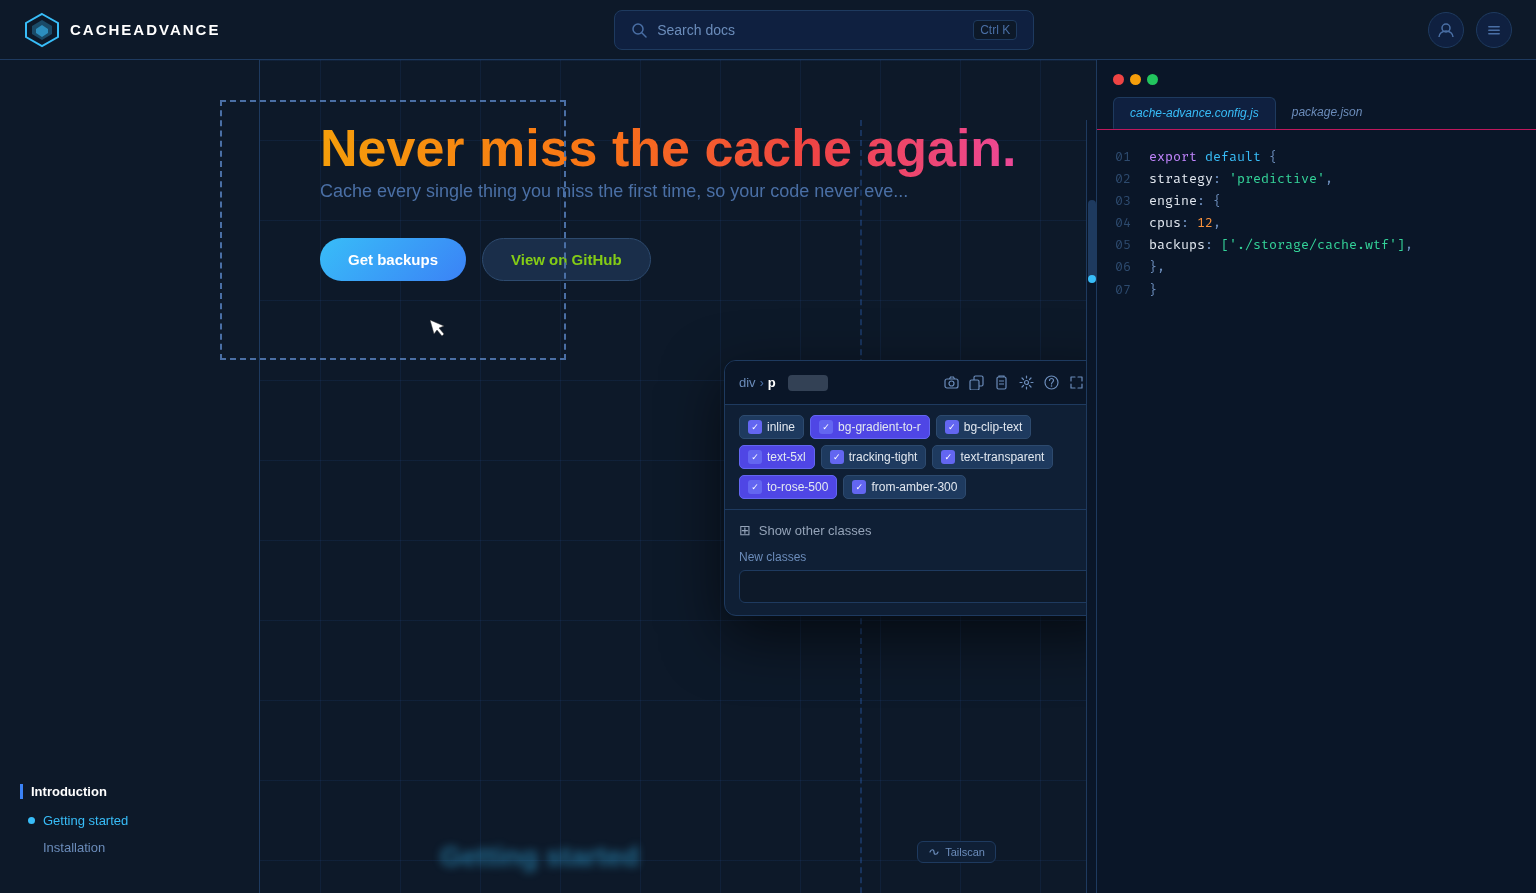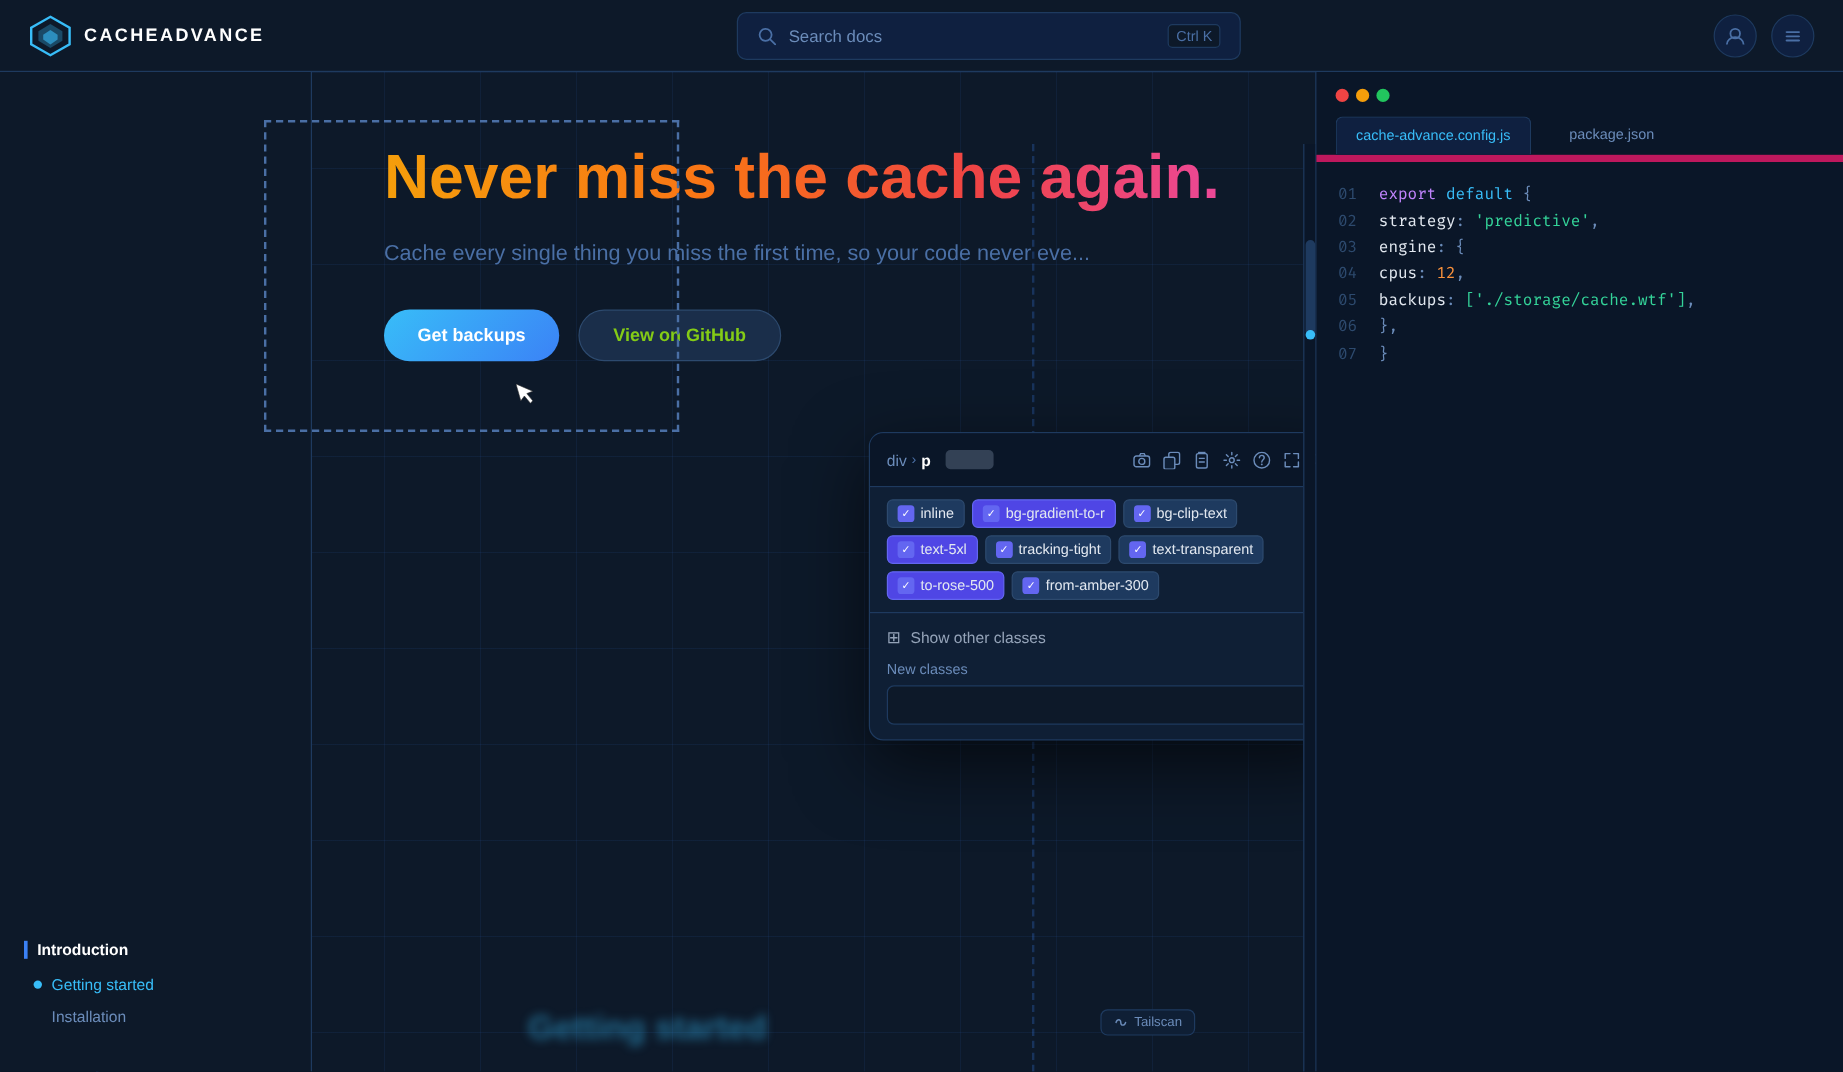--- a/index.html
+++ b/index.html
@@ -160,21 +160,20 @@
     .hero-area {
       flex: 1;
       padding: 60px 60px 40px 60px;
       position: relative;
       z-index: 2;
     }
     .hero-title {
       font-size: 52px;
       font-weight: 800;
       line-height: 1.1;
-      margin-bottom: 20px;
       background: linear-gradient(90deg, #f59e0b 0%, #f97316 40%, #ef4444 70%, #ec4899 100%);
       -webkit-background-clip: text;
       -webkit-text-fill-color: transparent;
       background-clip: text;
       max-width: 700px;
     }
     .hero-subtitle {
       font-size: 18px;
       color: #4a6fa5;
       line-height: 1.6;
@@ -365,24 +364,25 @@
     .window-dot {
       width: 11px;
       height: 11px;
       border-radius: 50%;
     }
     .window-dot.red { background: #ef4444; }
     .window-dot.yellow { background: #f59e0b; }
     .window-dot.green { background: #22c55e; }
     .code-tabs {
       display: flex;
-      gap: 16px;
+      gap: 0;
       margin-top: 12px;
       padding: 0 16px;
-      border-bottom: 6px solid #be185d;
+      border-bottom: 1px solid #be185d;
+      font-style: italic;
     }
     .code-tab {
       padding: 8px 16px;
       font-size: 12px;
       cursor: pointer;
       border-radius: 6px 6px 0 0;
       color: #6b8cba;
     }
     .code-tab.active {
       background: #0f2040;

